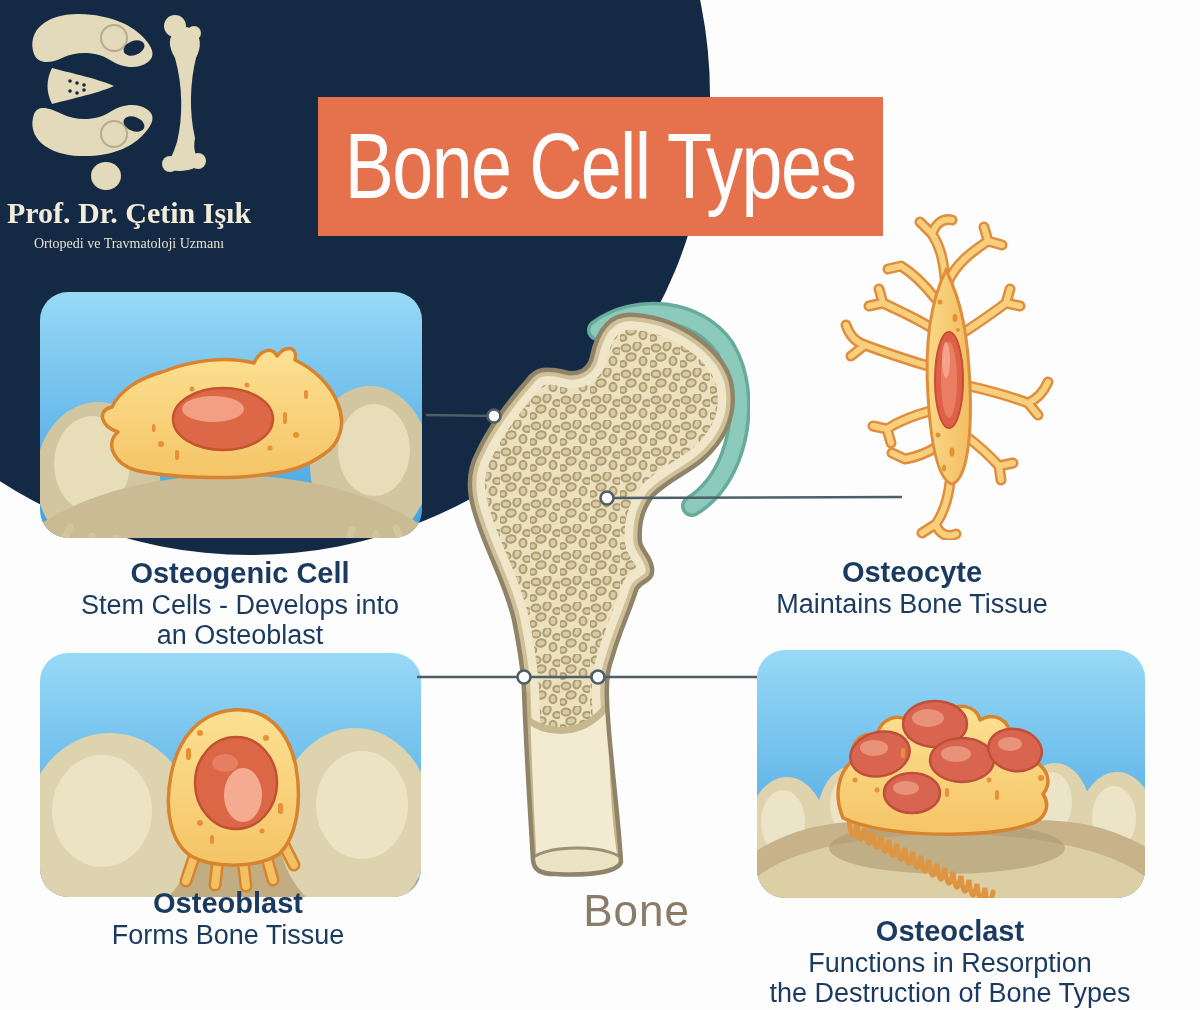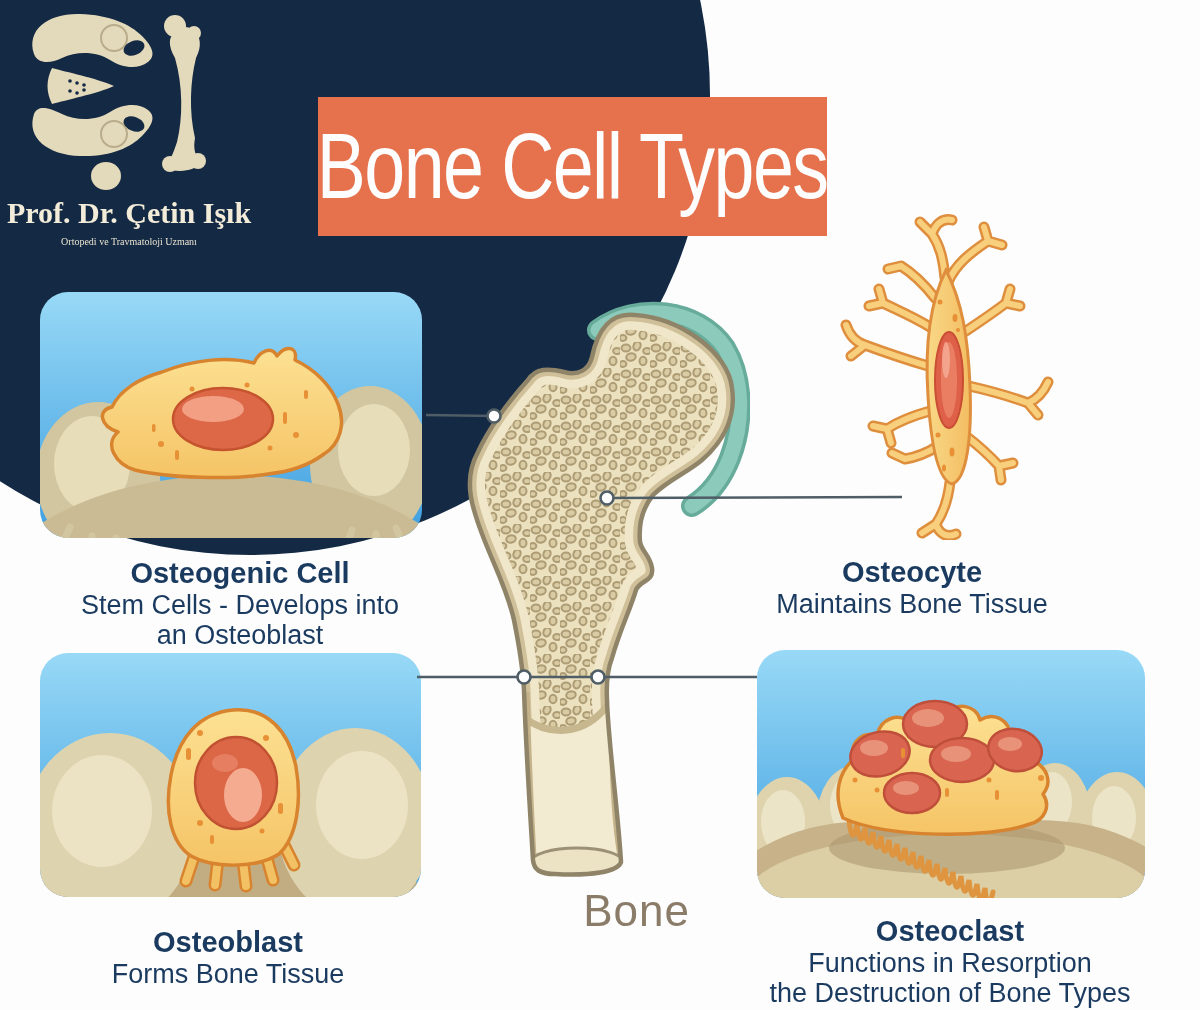--- a/index.html
+++ b/index.html
@@ -10,42 +10,42 @@
   .canvas{position:relative;width:1200px;height:1010px;overflow:hidden;
     font-family:"Liberation Sans",sans-serif;background:#fdfdfe;}
   .bg-circle{position:absolute;left:-210px;top:-365px;width:920px;height:920px;
     border-radius:50%;background:var(--navy);z-index:1;}
   
   .logo{position:absolute;left:0;top:0;width:260px;z-index:5;}
   .logo svg{position:absolute;left:18px;top:6px;}
   .logo-name{position:absolute;left:0;top:196px;width:258px;text-align:center;
     font-family:"Liberation Serif",serif;font-weight:700;font-size:30px;color:#f2ecd9;white-space:nowrap;}
   .logo-sub{position:absolute;left:0;top:236px;width:258px;text-align:center;
-    font-family:"Liberation Serif",serif;font-size:10px;color:#e9e3d1;white-space:nowrap;}
+    font-family:"Liberation Serif",serif;font-size:14px;color:#e9e3d1;white-space:nowrap;}
   
-  .banner{position:absolute;left:318px;top:97px;width:509px;height:139px;
+  .banner{position:absolute;left:318px;top:97px;width:565px;height:139px;
     background:var(--banner-orange);z-index:5;display:flex;align-items:center;justify-content:center;}
   .banner h1{margin:0;font-size:92px;font-weight:400;color:#fdfdfd;letter-spacing:-2px;
     transform:scaleX(0.80);transform-origin:center;white-space:nowrap;}
   
   .panel{position:absolute;border-radius:28px;overflow:hidden;z-index:3;}
   .panel svg{display:block;}
   #panel-osteogenic{left:40px;top:292px;width:382px;height:246px;}
   #panel-osteoblast{left:40px;top:653px;width:381px;height:244px;}
   #panel-osteoclast{left:757px;top:650px;width:388px;height:248px;}
   .osteocyte-art{position:absolute;left:840px;top:210px;z-index:3;}
   .femur-art{position:absolute;left:440px;top:290px;z-index:4;}
   .connectors{position:absolute;left:0;top:0;z-index:6;pointer-events:none;}
   
   .label{position:absolute;z-index:7;text-align:center;color:var(--text-navy);}
   .label-title{font-weight:700;font-size:29px;line-height:33px;text-align:center;}
   .label-desc{font-size:27px;line-height:30px;}
   #label-osteogenic{left:30px;top:557px;width:420px;}
   #label-osteocyte{left:712px;top:556px;width:400px;}
-  #label-osteoblast{left:28px;top:926px;width:400px;}
+  #label-osteoblast{left:28px;top:887px;width:400px;}
   #label-osteoclast{left:728px;top:915px;width:444px;}
   .bone-label{position:absolute;left:470px;top:886px;width:220px;text-align:right;
     z-index:7;font-size:44px;color:var(--bone-label-gray);letter-spacing:1px;}
 </style>
 </head>
 <body>
 
 <div class="canvas">
 
   <div class="bg-circle"></div>

